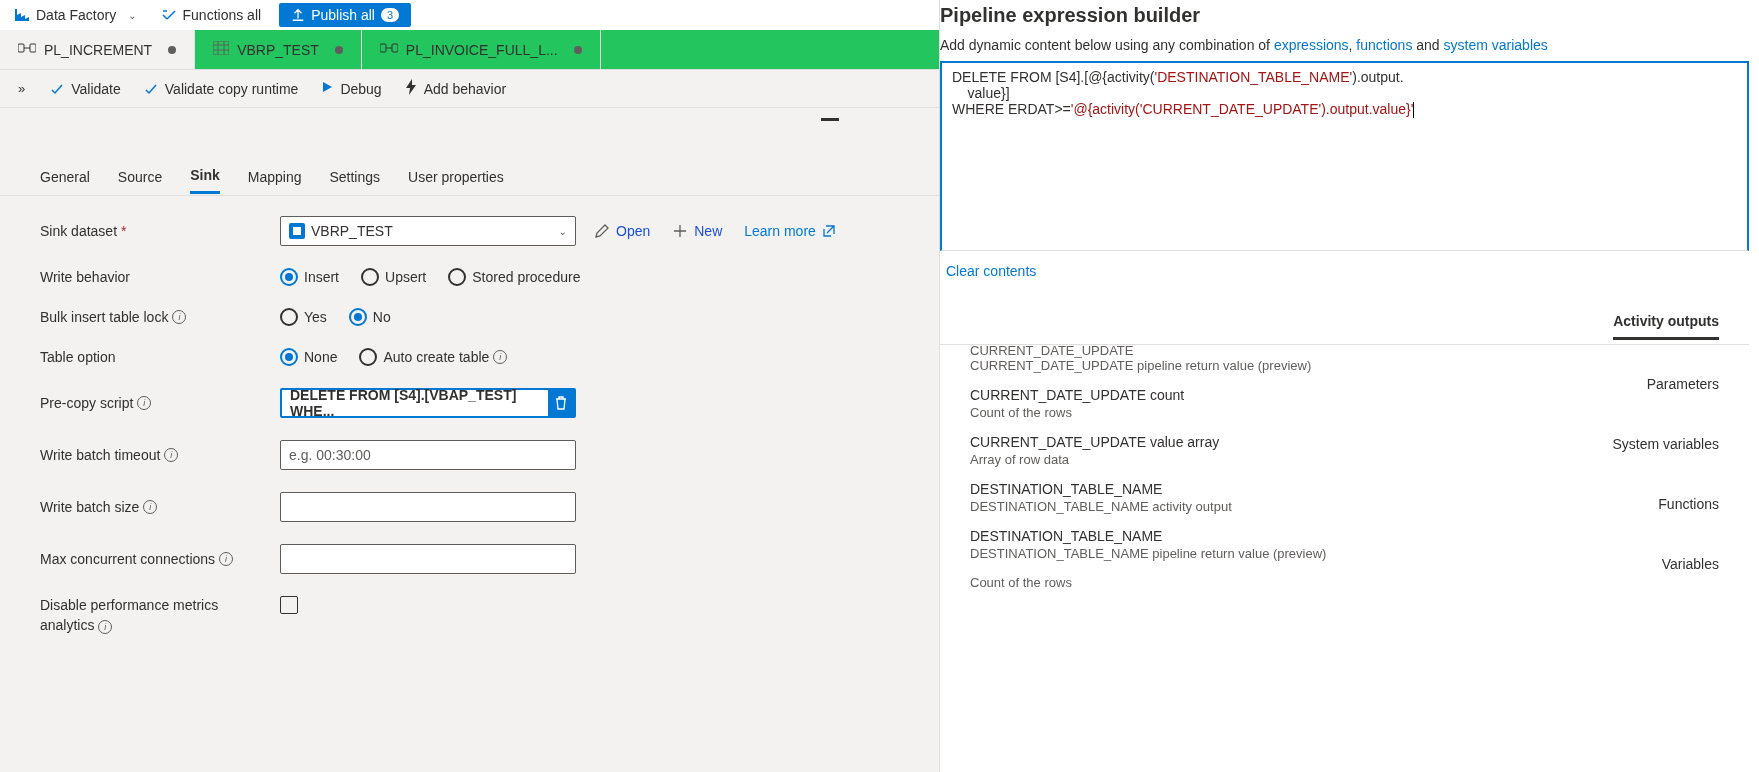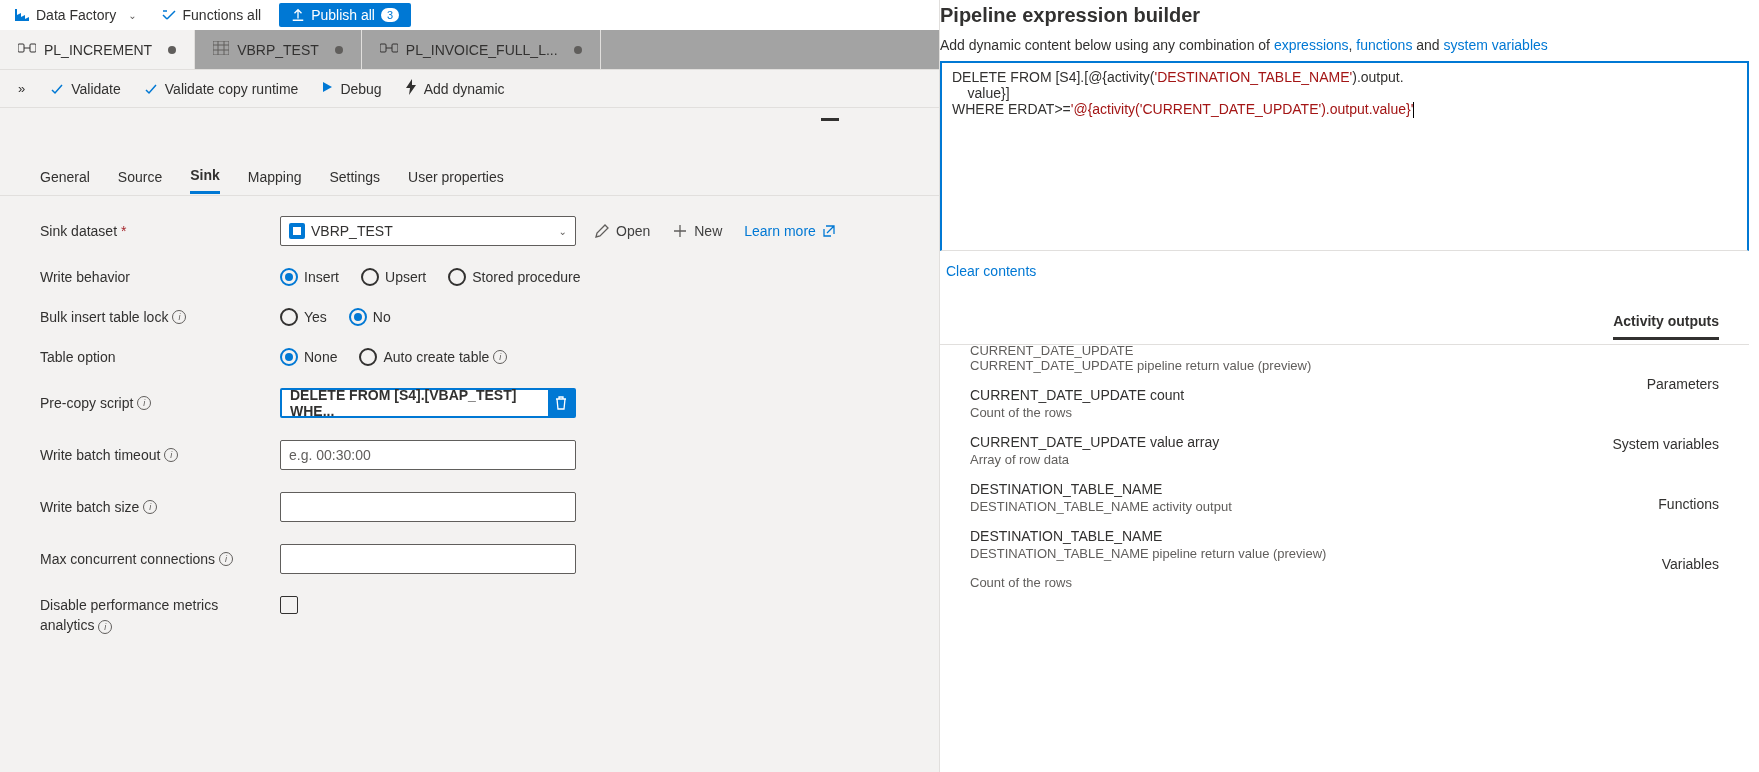--- a/index.html
+++ b/index.html
@@ -11,21 +11,21 @@
   
   .topbar { display:flex; align-items:center; height:30px; padding:0 8px; background:#fff; gap:10px; }
   .topbar .svc { display:flex; align-items:center; gap:6px; color:#323130; padding:2px 6px; }
   .topbar .svc svg { fill:#0078d4; }
   .chev { font-size:10px; color:#605e5c; margin-left:6px; }
   .validate-all { display:flex; align-items:center; gap:6px; color:#323130; padding:2px 8px; }
   .publish { display:flex; align-items:center; gap:6px; background:#0078d4; color:#fff; padding:4px 12px; border-radius:2px; }
   .badge { background:#fff; color:#0078d4; border-radius:8px; font-size:11px; padding:0 6px; line-height:14px; display:inline-block; }
 
   
-  .file-tabs { display:flex; align-items:center; height:40px; background:#a3a3a3; border-bottom:1px solid #e1dfdd; }
+  .file-tabs { display:flex; align-items:center; height:40px; background:#22c55e; border-bottom:1px solid #e1dfdd; }
   .file-tab { display:flex; align-items:center; gap:8px; padding:0 18px; height:100%; border-right:1px solid #e1dfdd; position:relative; }
   .file-tab .dot { width:8px; height:8px; border-radius:50%; background:#605e5c; margin-left:8px; }
   .file-tab.active { background:#f3f2f1; }
   .file-tab svg { fill:#605e5c; }
   .file-tab .pipe-icon svg { fill:#323130; }
 
   
   .actionbar { display:flex; align-items:center; gap:22px; height:38px; padding:0 18px; background:#f3f2f1; border-bottom:1px solid #e1dfdd; }
   .actionbar .expand { color:#323130; font-size:13px; margin-right:2px; }
   .act { display:flex; align-items:center; gap:6px; color:#323130; }
@@ -47,21 +47,21 @@
   .label { width:240px; color:#323130; display:flex; align-items:center; gap:4px; }
   .req { color:#a4262c; }
   .info { width:14px; height:14px; border:1px solid #605e5c; border-radius:50%; font-size:9px; display:inline-flex; align-items:center; justify-content:center; color:#605e5c; font-style:italic; line-height:1; }
 
   .select { width:296px; height:30px; border:1px solid #605e5c; background:#fff; display:flex; align-items:center; padding:0 8px; justify-content:space-between; border-radius:2px; }
   .select .sicon { width:16px; height:16px; background:#0078d4; border-radius:2px; display:flex; align-items:center; justify-content:center; margin-right:6px; }
   .select .sicon svg { fill:#fff; width:10px; height:10px; }
   .select-left { display:flex; align-items:center; }
 
   .side-links { display:flex; gap:22px; margin-left:18px; align-items:center; }
-  .side-links .lnk { display:flex; align-items:center; gap:6px; color:#404040; }
+  .side-links .lnk { display:flex; align-items:center; gap:6px; color:#1d4ed8; }
   .side-links .lnk.learn { color:#0078d4; }
   .side-links svg { stroke:#605e5c; fill:none; }
 
   .radio { width:18px; height:18px; border:2px solid #323130; border-radius:50%; display:inline-flex; align-items:center; justify-content:center; margin-right:6px; flex:0 0 auto; vertical-align:middle; }
   .radio.sel { border-color:#0078d4; }
   .radio.sel::after { content:""; width:8px; height:8px; background:#0078d4; border-radius:50%; }
   .rgrp { display:flex; gap:22px; align-items:flex-end; }
   .ropt { display:flex; align-items:center; }
 
   .textbox { width:296px; height:30px; border:1px solid #605e5c; background:#fff; padding:0 8px; display:flex; align-items:center; color:#323130; border-radius:2px; }
@@ -171,21 +171,21 @@
       <div class="act">
         <span class="play"><svg width="14" height="14" viewBox="0 0 14 14">
               <path d="M3 2v10l9-5z"></path>
             </svg></span>
         <span>Debug</span>
       </div>
       <div class="act">
         <span class="bolt"><svg width="14" height="16" viewBox="0 0 14 16">
               <path d="M8 0L2 9h4l-1 7 7-10H8z"></path>
             </svg></span>
-        <span>Add dynamic</span>
+        <span>Add behavior</span>
       </div>
     </div>
 
     <div class="hr-strip">
       <div class="hl"></div>
     </div>
 
     <div class="cfg-tabs">
       <div class="cfg-tab">General</div>
       <div class="cfg-tab">Source</div>

